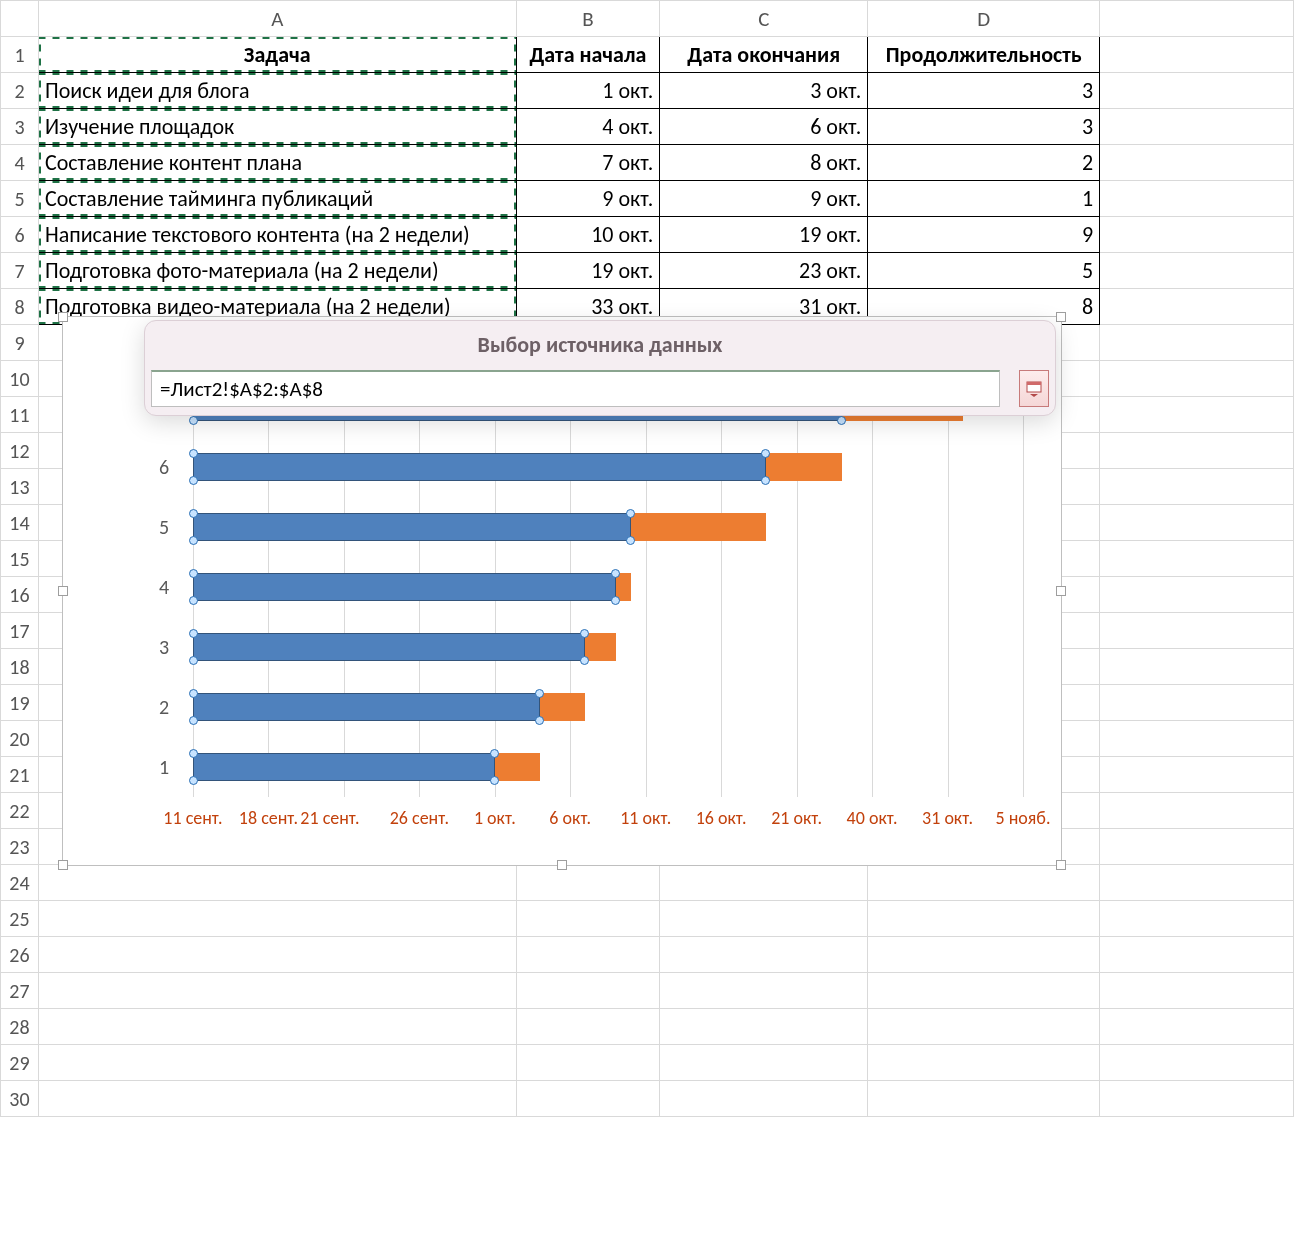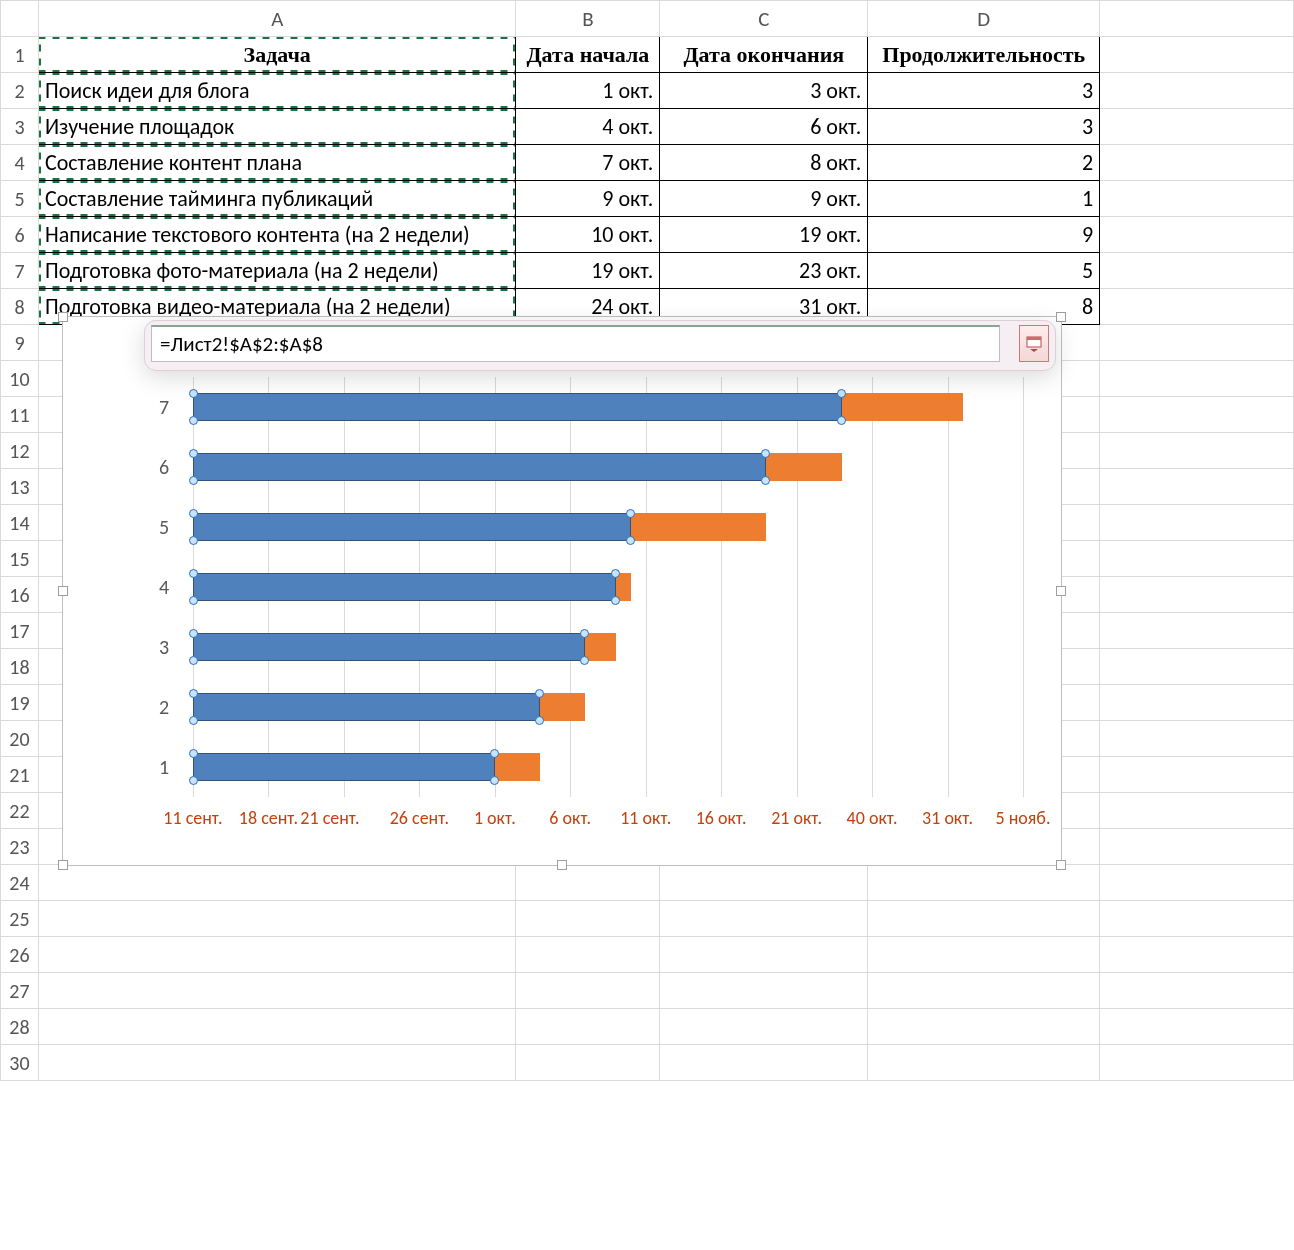--- a/index.html
+++ b/index.html
@@ -45,21 +45,20 @@
   .colA { width: 478px; }
   .colB { width: 144px; }
   .colC { width: 208px; }
   .colD { width: 232px; }
   .header-cell {
     font-weight: bold;
     text-align: center;
     border: 1px solid #000 !important;
     padding: 2px 4px !important;
     font-size: 22px;
-    font-family: Liberation Serif, serif;
   }
   .data-cell {
     border: 1px solid #000 !important;
     padding: 2px 6px !important;
     font-size: 22px;
   }
   .data-cell.txt { text-align: left; }
   .data-cell.rt  { text-align: right; }
   .marching {
     background-image:
@@ -256,21 +255,21 @@
         <th class="rowhead">7</th>
         <td class="data-cell txt marching">Подготовка фото-материала (на 2 недели)</td>
         <td class="data-cell rt">19 окт.</td>
         <td class="data-cell rt">23 окт.</td>
         <td class="data-cell rt">5</td>
         <td></td>
       </tr>
       <tr>
         <th class="rowhead">8</th>
         <td class="data-cell txt marching">Подготовка видео-материала (на 2 недели)</td>
-        <td class="data-cell rt">24 окт.</td>
+        <td class="data-cell rt">33 окт.</td>
         <td class="data-cell rt">31 окт.</td>
         <td class="data-cell rt">8</td>
         <td></td>
       </tr>
       <tr>
         <th class="rowhead">9</th>
         <td></td>
         <td></td>
         <td></td>
         <td></td>
@@ -415,20 +414,28 @@
       <tr>
         <th class="rowhead">27</th>
         <td></td>
         <td></td>
         <td></td>
         <td></td>
         <td></td>
       </tr>
       <tr>
         <th class="rowhead">28</th>
+        <td></td>
+        <td></td>
+        <td></td>
+        <td></td>
+        <td></td>
+      </tr>
+      <tr>
+        <th class="rowhead">29</th>
         <td></td>
         <td></td>
         <td></td>
         <td></td>
         <td></td>
       </tr>
       <tr>
         <th class="rowhead">30</th>
         <td></td>
         <td></td>
@@ -533,20 +540,21 @@
         <div class="bar-blue" style="left: 0px; width: 301.818px;"></div>
         <div class="series-handle" style="left: -4px; top: -4px;"></div>
         <div class="series-handle" style="left: 296.818px; top: -4px;"></div>
         <div class="series-handle" style="left: -4px; top: 23px;"></div>
         <div class="series-handle" style="left: 296.818px; top: 23px;"></div>
       </div>
     </div>
 </div>
 
 <div class="dialog">
+  <div class="dialog-title">Выбор источника данных</div>
   <div class="formula-row">
     <div class="formula-input">=Лист2!$A$2:$A$8</div>
     <div class="collapse-btn">
       <svg width="16" height="16" viewBox="0 0 16 16">
         <rect x="1" y="1" width="14" height="10" fill="#fff" stroke="#b34a4a"></rect>
         <rect x="1" y="1" width="14" height="3" fill="#d06a6a"></rect>
         <path d="M4 13 L8 16 L12 13" fill="#b34a4a"></path>
       </svg>
     </div>
   </div>

